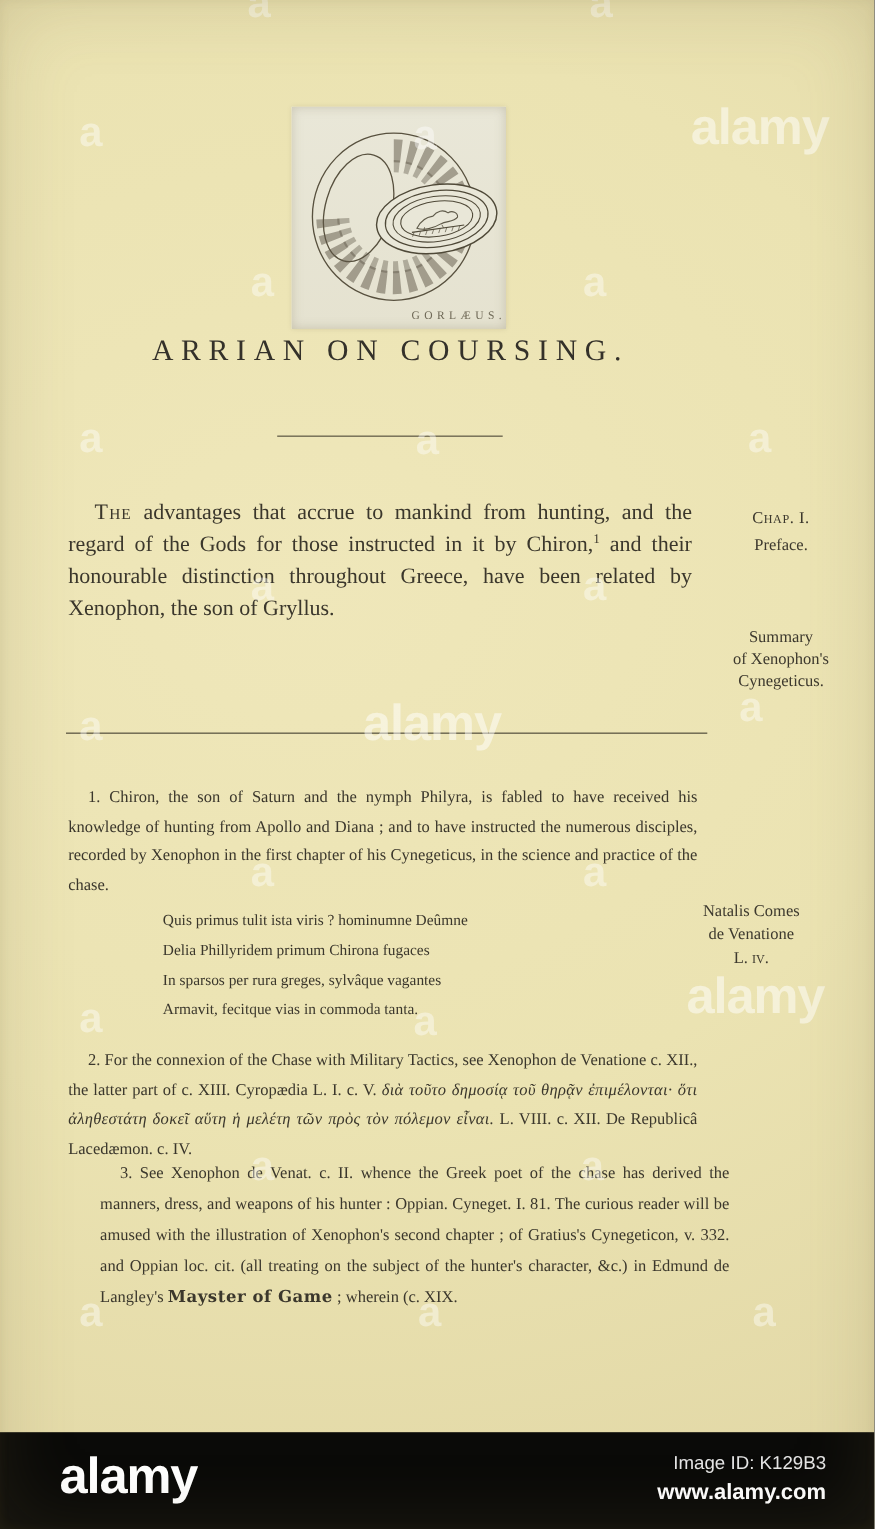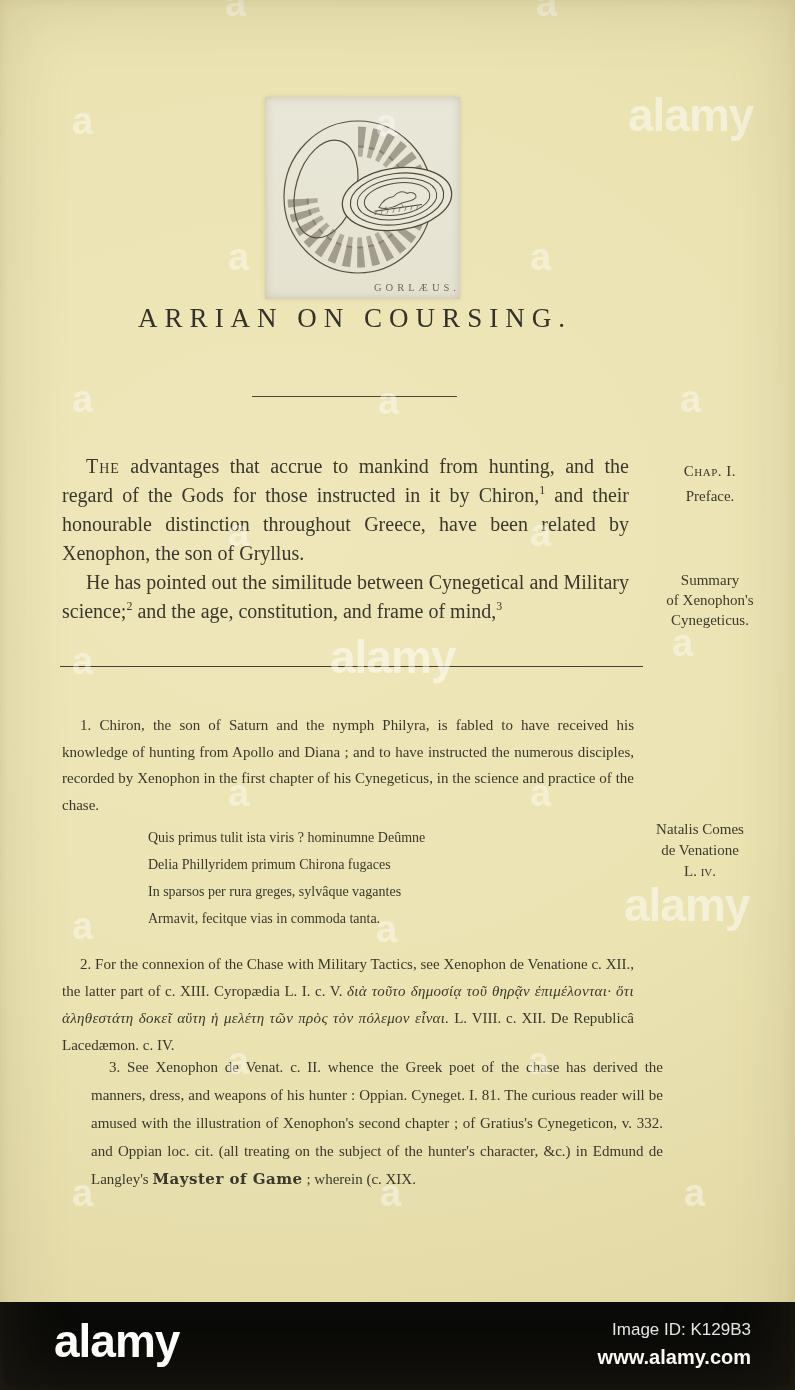--- a/index.html
+++ b/index.html
@@ -26,21 +26,21 @@
   .main{position:absolute;left:62px;top:452px;width:567px;
     font-size:20px;line-height:29px;text-align:justify;color:#3b372c;}
   .main p{margin:0;text-indent:24px;}
   .lead-sc{font-variant:small-caps;letter-spacing:1px;}
   sup{font-size:12px;line-height:0;}
   
   .sidenote{position:absolute;width:152px;text-align:center;color:#3d392e;}
   .sn-chap{left:634px;top:459px;font-size:15px;line-height:25px;}
   .sn-chap div:nth-child(1){font-variant:small-caps;letter-spacing:.5px;}
   .sn-summary{left:634px;top:570px;font-size:15px;line-height:20px;}
-  .sn-natalis{left:624px;top:819px;font-size:15px;line-height:21px;}
+  .sn-natalis{left:607px;top:819px;font-size:15px;line-height:21px;}
   .sn-natalis div:nth-child(3){font-variant:small-caps;}
   
   .footnote{position:absolute;left:62px;width:572px;text-align:justify;color:#3b372c;}
   .footnote p{margin:0;text-indent:18px;}
   .fn-1{top:712px;font-size:15px;line-height:26.5px;}
   .fn-2{top:951px;font-size:15px;line-height:27px;}
   .fn-3{top:1053px;font-size:15px;line-height:28px;margin-left:29px;}
   .verse{position:absolute;left:148px;top:824px;font-size:14px;line-height:27px;color:#3b372c;}
   .greek{font-style:italic;letter-spacing:.3px;}
   .blackletter{font-weight:bold;font-family:"DejaVu Serif",serif;letter-spacing:.5px;}
@@ -82,21 +82,20 @@
       </g>
     </svg>
     <div class="plate-caption">GORLÆUS.</div>
   </div>
 
   <div class="title">ARRIAN ON COURSING.</div>
   <div class="rule-short"></div>
 
   <div class="main">
     <p><span class="lead-sc">The</span><span> advantages that accrue to mankind from hunting, and the regard of the Gods for those instructed in it by Chiron,</span><sup>1</sup><span> and their honourable distinction throughout Greece, have been related by Xenophon, the son of Gryllus.</span></p>
-    <p><span>He has pointed out the similitude between Cynegetical and Military science;</span><sup>2</sup><span> and the age, constitution, and frame of mind,</span><sup>3</sup></p>
   </div>
 
   <div class="sidenote sn-chap">
     <div>Chap. I.</div>
     <div>Preface.</div>
   </div>
   <div class="sidenote sn-summary">
     <div>Summary</div>
     <div>of Xenophon's</div>
     <div>Cynegeticus.</div>

